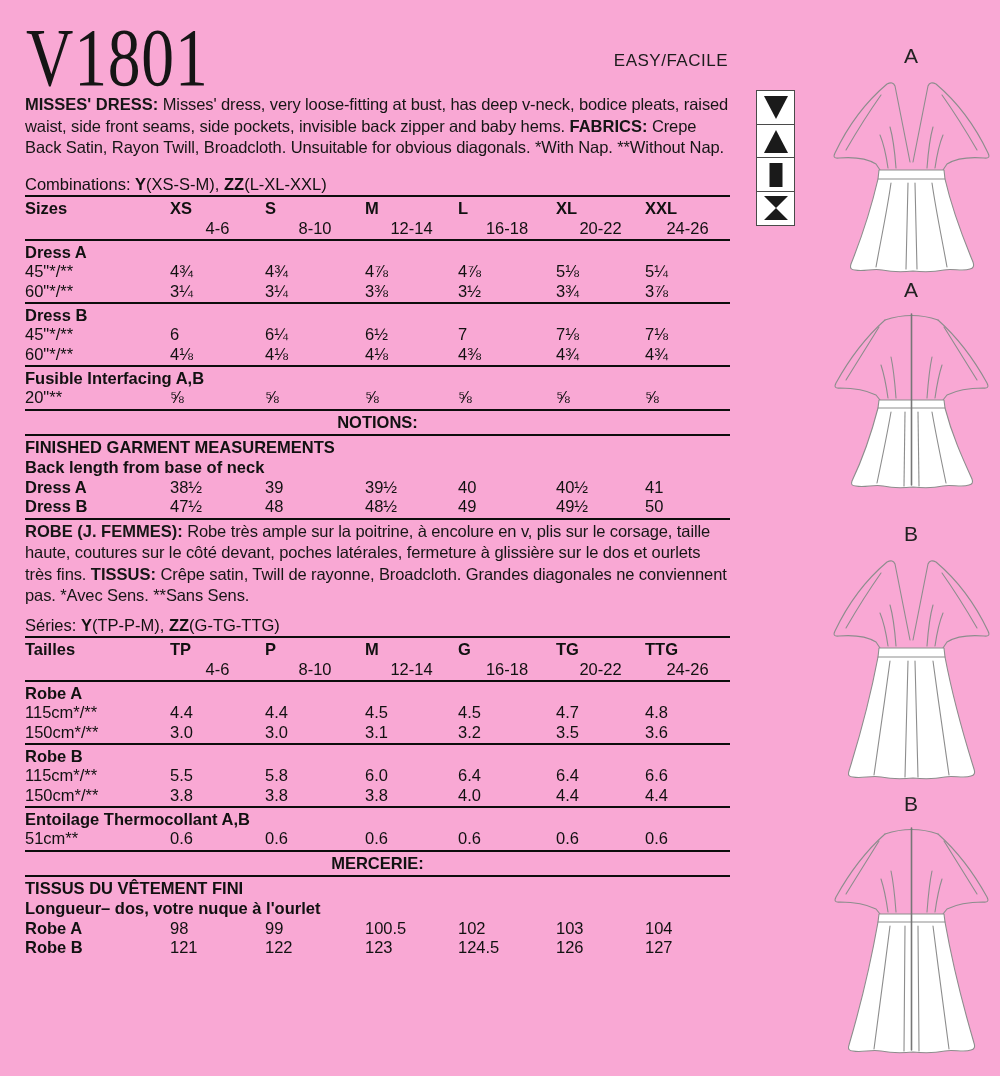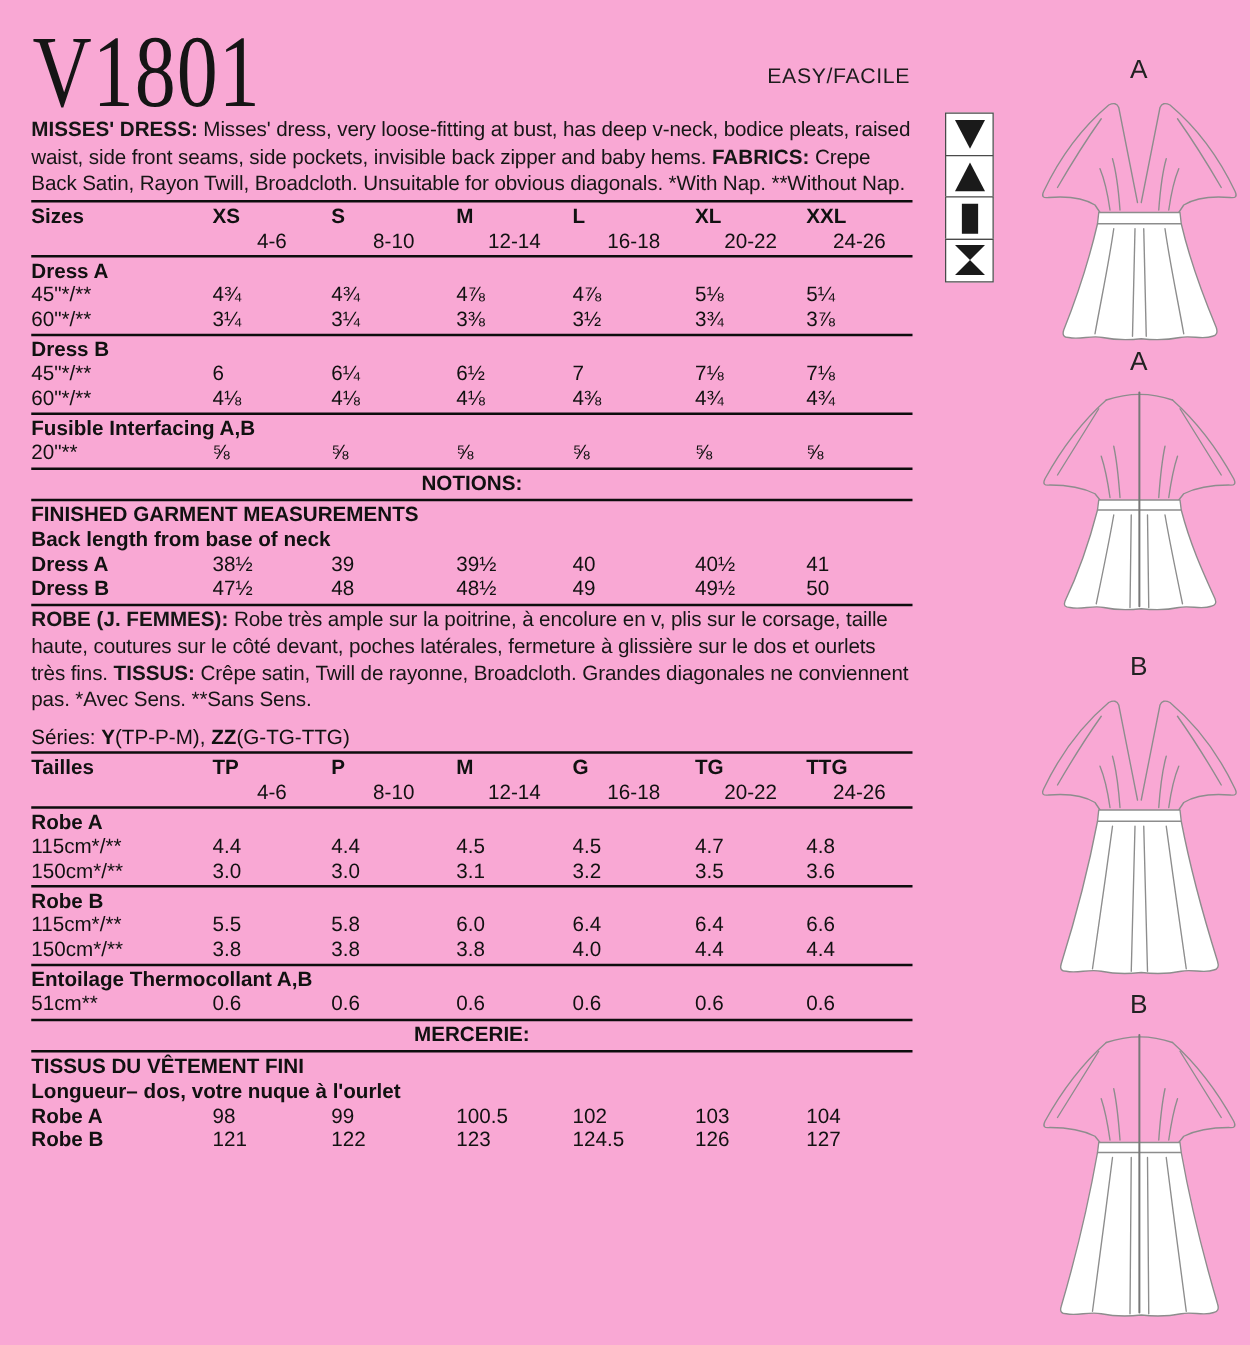--- a/index.html
+++ b/index.html
@@ -59,20 +59,21 @@
 
 <div class="page">
 
   <h1 class="title">V1801</h1>
   <div class="difficulty">EASY/FACILE</div>
 
   <div class="content">
 
     <p class="desc"><b>MISSES' DRESS:</b><span> Misses' dress, very loose-fitting at bust, has deep v-neck, bodice pleats, raised waist, side front seams, side pockets, invisible back zipper and baby hems. </span><b>FABRICS:</b><span> Crepe Back Satin, Rayon Twill, Broadcloth. Unsuitable for obvious diagonals. *With Nap. **Without Nap.</span></p>
 
+    <p class="combos"><span>Combinations: </span><b>Y</b><span>(XS-S-M), </span><b>ZZ</b><span>(L-XL-XXL)</span></p>
 
     <div class="sizes-table">
 
     <div class="hrule"></div>
         <div class="trow row-header">
           <span class="tcell tcell-label">Sizes</span>
           <span class="tcell">XS</span>
           <span class="tcell">S</span>
           <span class="tcell">M</span>
           <span class="tcell">L</span>

